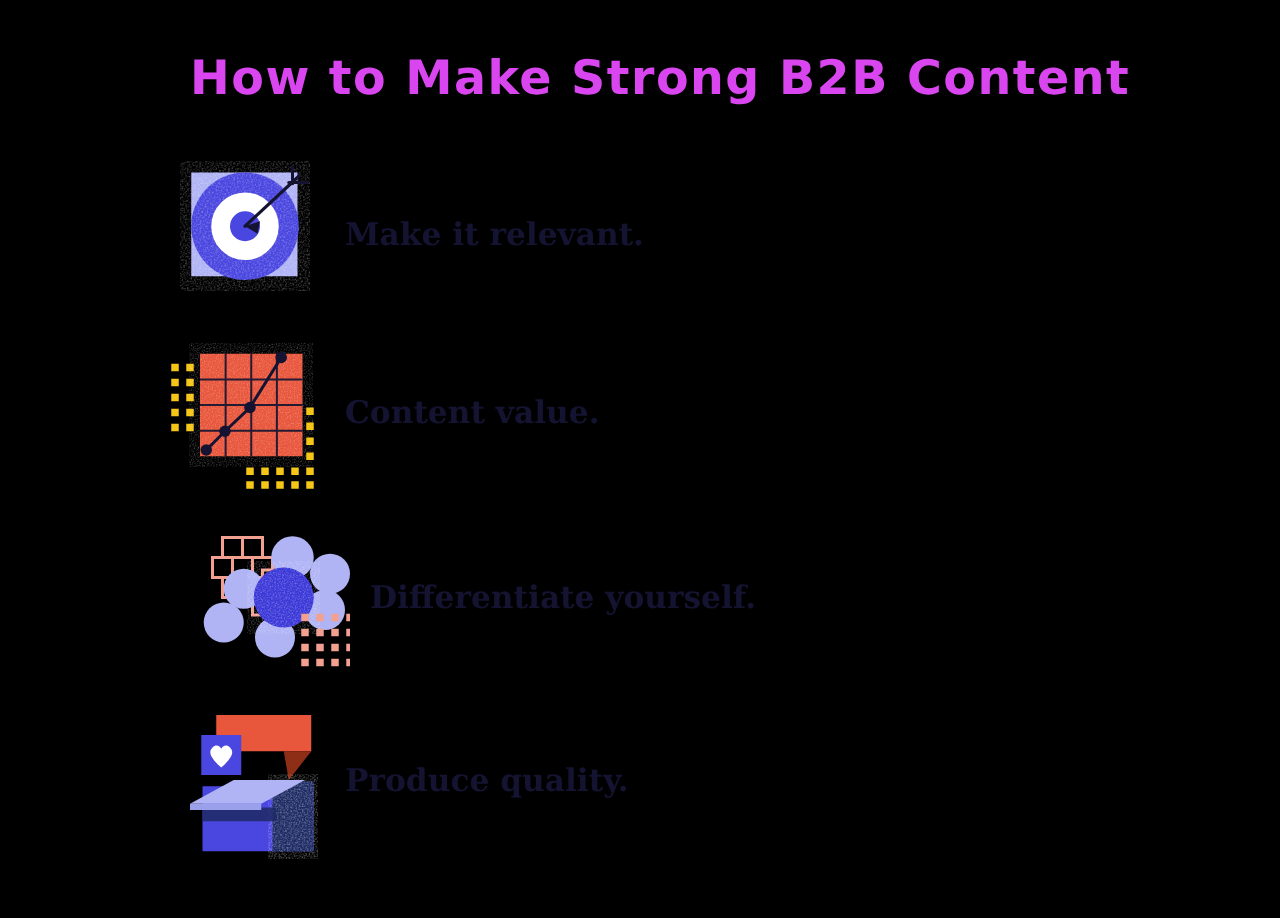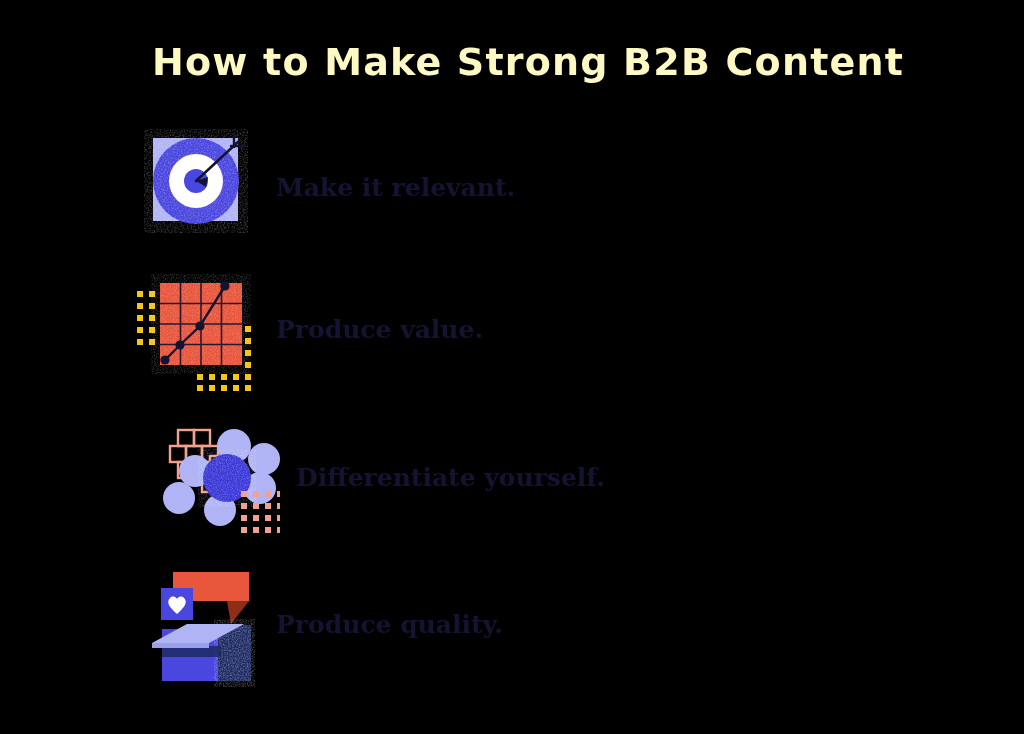--- a/index.html
+++ b/index.html
@@ -16,21 +16,21 @@
   }
 
   #page-title {
     position: absolute;
     left: 152px;
     top: 40px;
     font-family: "DejaVu Sans", sans-serif;
     font-weight: 700;
     font-size: 38px;
     letter-spacing: 1.2px;
-    color: #fef9c3;
+    color: #d946ef;
     white-space: nowrap;
   }
 
   .item-row {
     position: absolute;
     left: 0;
     width: 906px;
     height: 150px;
   }
   .item-label {
@@ -159,21 +159,21 @@
           <rect x="103" y="104" width="6" height="6"></rect>
         <rect x="115" y="104" width="6" height="6"></rect>
         <rect x="67" y="115" width="6" height="6"></rect>
           <rect x="79" y="115" width="6" height="6"></rect>
         <rect x="91" y="115" width="6" height="6"></rect>
           <rect x="103" y="115" width="6" height="6"></rect>
         <rect x="115" y="115" width="6" height="6"></rect>
       </g>
     </svg>
   </div>
-  <div class="item-label">Produce value.</div>
+  <div class="item-label">Content value.</div>
 </div>
 
 <div class="item-row" id="row-differentiate">
   <div class="icon-box">
     <svg class="icon-svg" width="130" height="125" viewBox="0 0 130 125" xmlns="http://www.w3.org/2000/svg">
       <defs>
         <filter id="speck3">
           <feTurbulence type="fractalNoise" baseFrequency="0.8" numOctaves="2" result="t"></feTurbulence>
           <feColorMatrix in="t" type="matrix" values="0 0 0 0 1  0 0 0 0 1  0 0 0 0 1  0 0 0 -1.2 0.7"></feColorMatrix>
         </filter>

